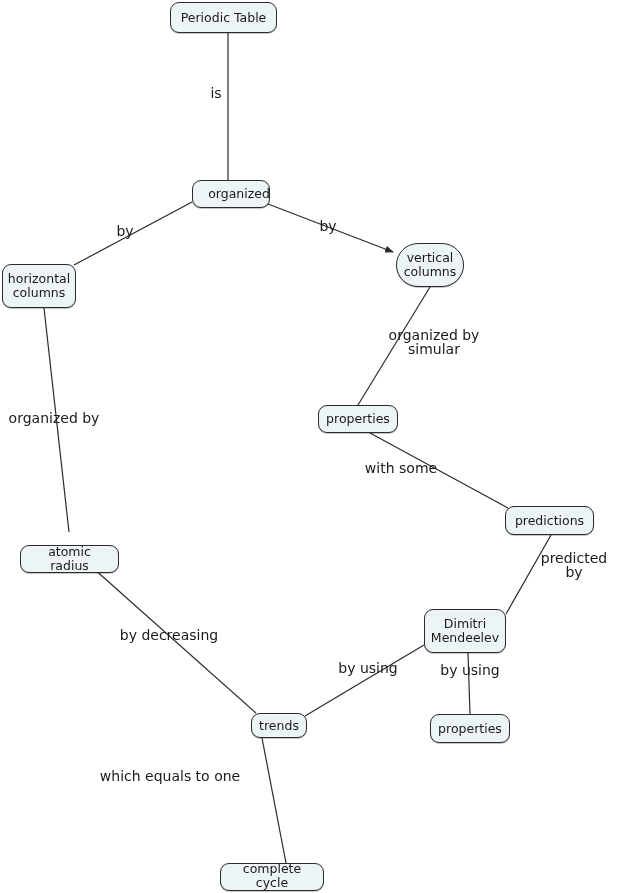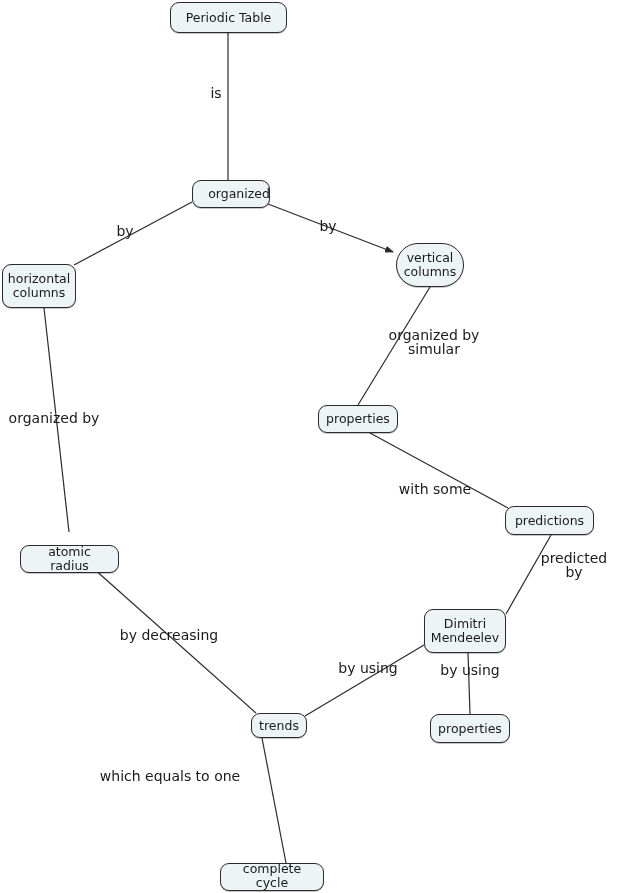--- a/index.html
+++ b/index.html
@@ -74,30 +74,30 @@
         <line x1="262" y1="738" x2="286" y2="863" stroke="#2b2b2b" stroke-width="1.2"></line>
       </g>
   </svg>
 
   <div id="edge-labels">
       <div class="edge-label" style="left: 216px; top: 93px; transform: translate(-50%, -50%);">is</div>
       <div class="edge-label" style="left: 125px; top: 231px; transform: translate(-50%, -50%);">by</div>
       <div class="edge-label" style="left: 328px; top: 226px; transform: translate(-50%, -50%);">by</div>
       <div class="edge-label" style="left: 434px; top: 342px; transform: translate(-50%, -50%);">organized by
 simular</div>
-      <div class="edge-label" style="left: 435px; top: 468px; transform: translate(-50%, -50%); margin-top: 21px;">with some</div>
+      <div class="edge-label" style="left: 401px; top: 468px; transform: translate(-50%, -50%);">with some</div>
       <div class="edge-label" style="left: 574px; top: 565px; transform: translate(-50%, -50%);">predicted by</div>
       <div class="edge-label" style="left: 54px; top: 418px; transform: translate(-50%, -50%);">organized by</div>
       <div class="edge-label" style="left: 169px; top: 635px; transform: translate(-50%, -50%);">by decreasing</div>
       <div class="edge-label" style="left: 368px; top: 668px; transform: translate(-50%, -50%);">by using</div>
       <div class="edge-label" style="left: 470px; top: 670px; transform: translate(-50%, -50%);">by using</div>
       <div class="edge-label" style="left: 170px; top: 776px; transform: translate(-50%, -50%);">which equals to one</div>
     </div>
   <div id="nodes">
-      <div class="node" style="left: 170px; top: 2px; width: 117px; height: 31px;"><span>Periodic Table</span></div>
+      <div class="node" style="left: 170px; top: 2px; width: 107px; height: 31px;"><span>Periodic Table</span></div>
       <div class="node" style="left: 192px; top: 180px; width: 78px; height: 28px; padding-left: 23px;"><span>organized</span></div>
       <div class="node" style="left: 2px; top: 264px; width: 74px; height: 44px;"><span>horizontal
 columns</span></div>
       <div class="node" style="left: 396px; top: 243px; width: 68px; height: 44px; border-radius: 22px;"><span>vertical
 columns</span></div>
       <div class="node" style="left: 318px; top: 405px; width: 80px; height: 28px;"><span>properties</span></div>
       <div class="node" style="left: 505px; top: 506px; width: 89px; height: 29px;"><span>predictions</span></div>
       <div class="node" style="left: 20px; top: 532px; width: 99px; height: 28px; margin-top: 13px;"><span>atomic radius</span></div>
       <div class="node" style="left: 424px; top: 609px; width: 82px; height: 44px;"><span>Dimitri
 Mendeelev</span></div>

